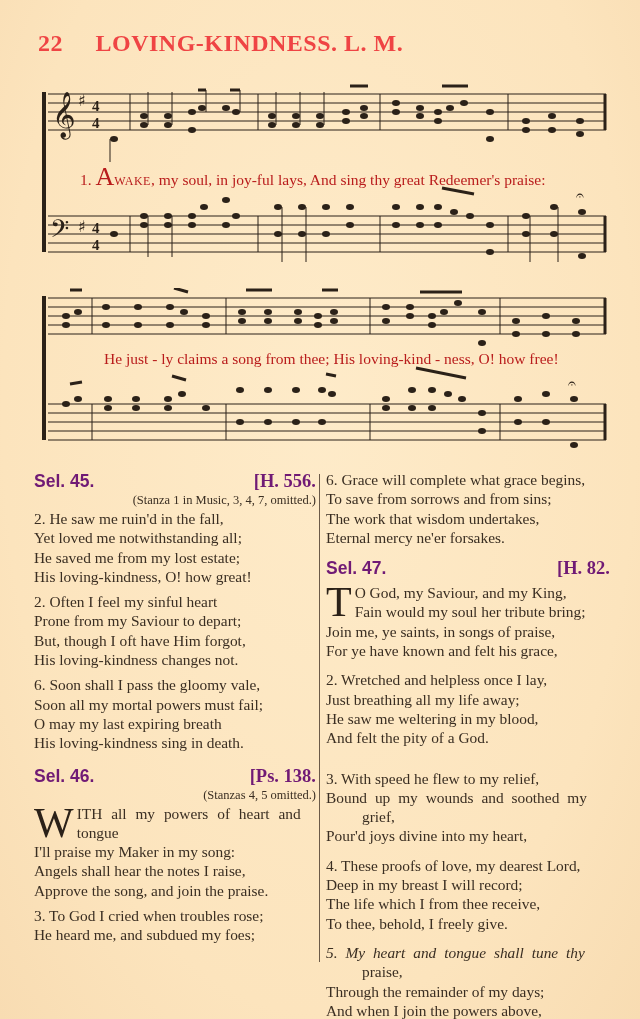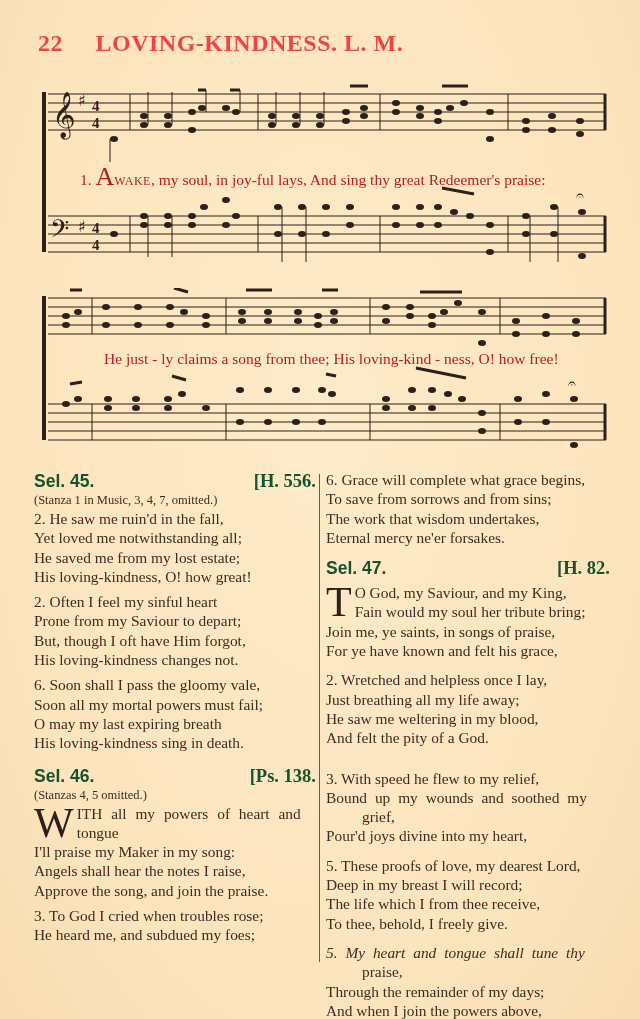--- a/index.html
+++ b/index.html
@@ -23,24 +23,24 @@
     position: absolute; font-size: 15.5px; white-space: nowrap; color: #b91c1c;
   }
   .lyric-line .drop { font-size: 26px; }
   .lyric-line .sc { font-size: 12px; letter-spacing: 0.5px; }
   .col { position: absolute; font-size: 15.4px; line-height: 19.3px; color: #3a2e22; }
   .col-left { left: 34px; top: 470px; width: 282px; }
   .col-right { left: 326px; top: 470px; width: 284px; }
   .divider { position: absolute; left: 319px; top: 474px; width: 1px; height: 488px; background: #6b5a48; }
   .sel-head {
     display: flex; justify-content: space-between; align-items: baseline;
-    font-weight: bold; font-size: 18.5px; color: #14532d; line-height: 22px;
+    font-weight: bold; font-size: 18.5px; color: #701a75; line-height: 22px;
   }
   .sel-head .sel-name { font-family: "Liberation Sans", "DejaVu Sans", sans-serif; font-size: 17.5px; }
-  .sel-note { text-align: left; font-size: 12.5px; line-height: 17px; }
+  .sel-note { text-align: right; font-size: 12.5px; line-height: 17px; }
   .stanza { margin-bottom: 6px; }
   .stanza .ln { display: block; white-space: nowrap; }
   .stanza .ln.indent { padding-left: 36px; }
   .drop-stanza { position: relative; }
   .drop-cap {
     float: left; font-size: 42px; line-height: 36px; margin: 1px 3px 0 0; color: #2b2118;
   }
 </style>
 </head>
 <body>
@@ -386,21 +386,21 @@
       <span class="ln">He saw me weltering in my blood,</span>
       <span class="ln">And felt the pity of a God.</span>
   </div>
   <div class="stanza" style="margin-bottom:10px;margin-top:21px;">
     <span class="ln">3.  With speed he flew to my relief,</span>
     <span class="ln" style="word-spacing:4px;">Bound  up  my  wounds  and  soothed  my</span>
     <span class="ln indent">grief,</span>
     <span class="ln">Pour'd joys divine into my heart,</span>
   </div>
   <div class="stanza" style="margin-bottom:10px;">
-    <span class="ln">5.  These proofs of love, my dearest Lord,</span>
+    <span class="ln">4.  These proofs of love, my dearest Lord,</span>
       <span class="ln">Deep in my breast I will record;</span>
       <span class="ln">The life which I from thee receive,</span>
       <span class="ln">To thee, behold, I freely give.</span>
   </div>
   <div class="stanza">
     <span class="ln" style="word-spacing:4px;font-style:italic;">5.  My  heart  and  tongue  shall  tune  thy</span>
     <span class="ln indent">praise,</span>
     <span class="ln">Through the remainder of my days;</span>
     <span class="ln">And when I join the powers above,</span>
 

